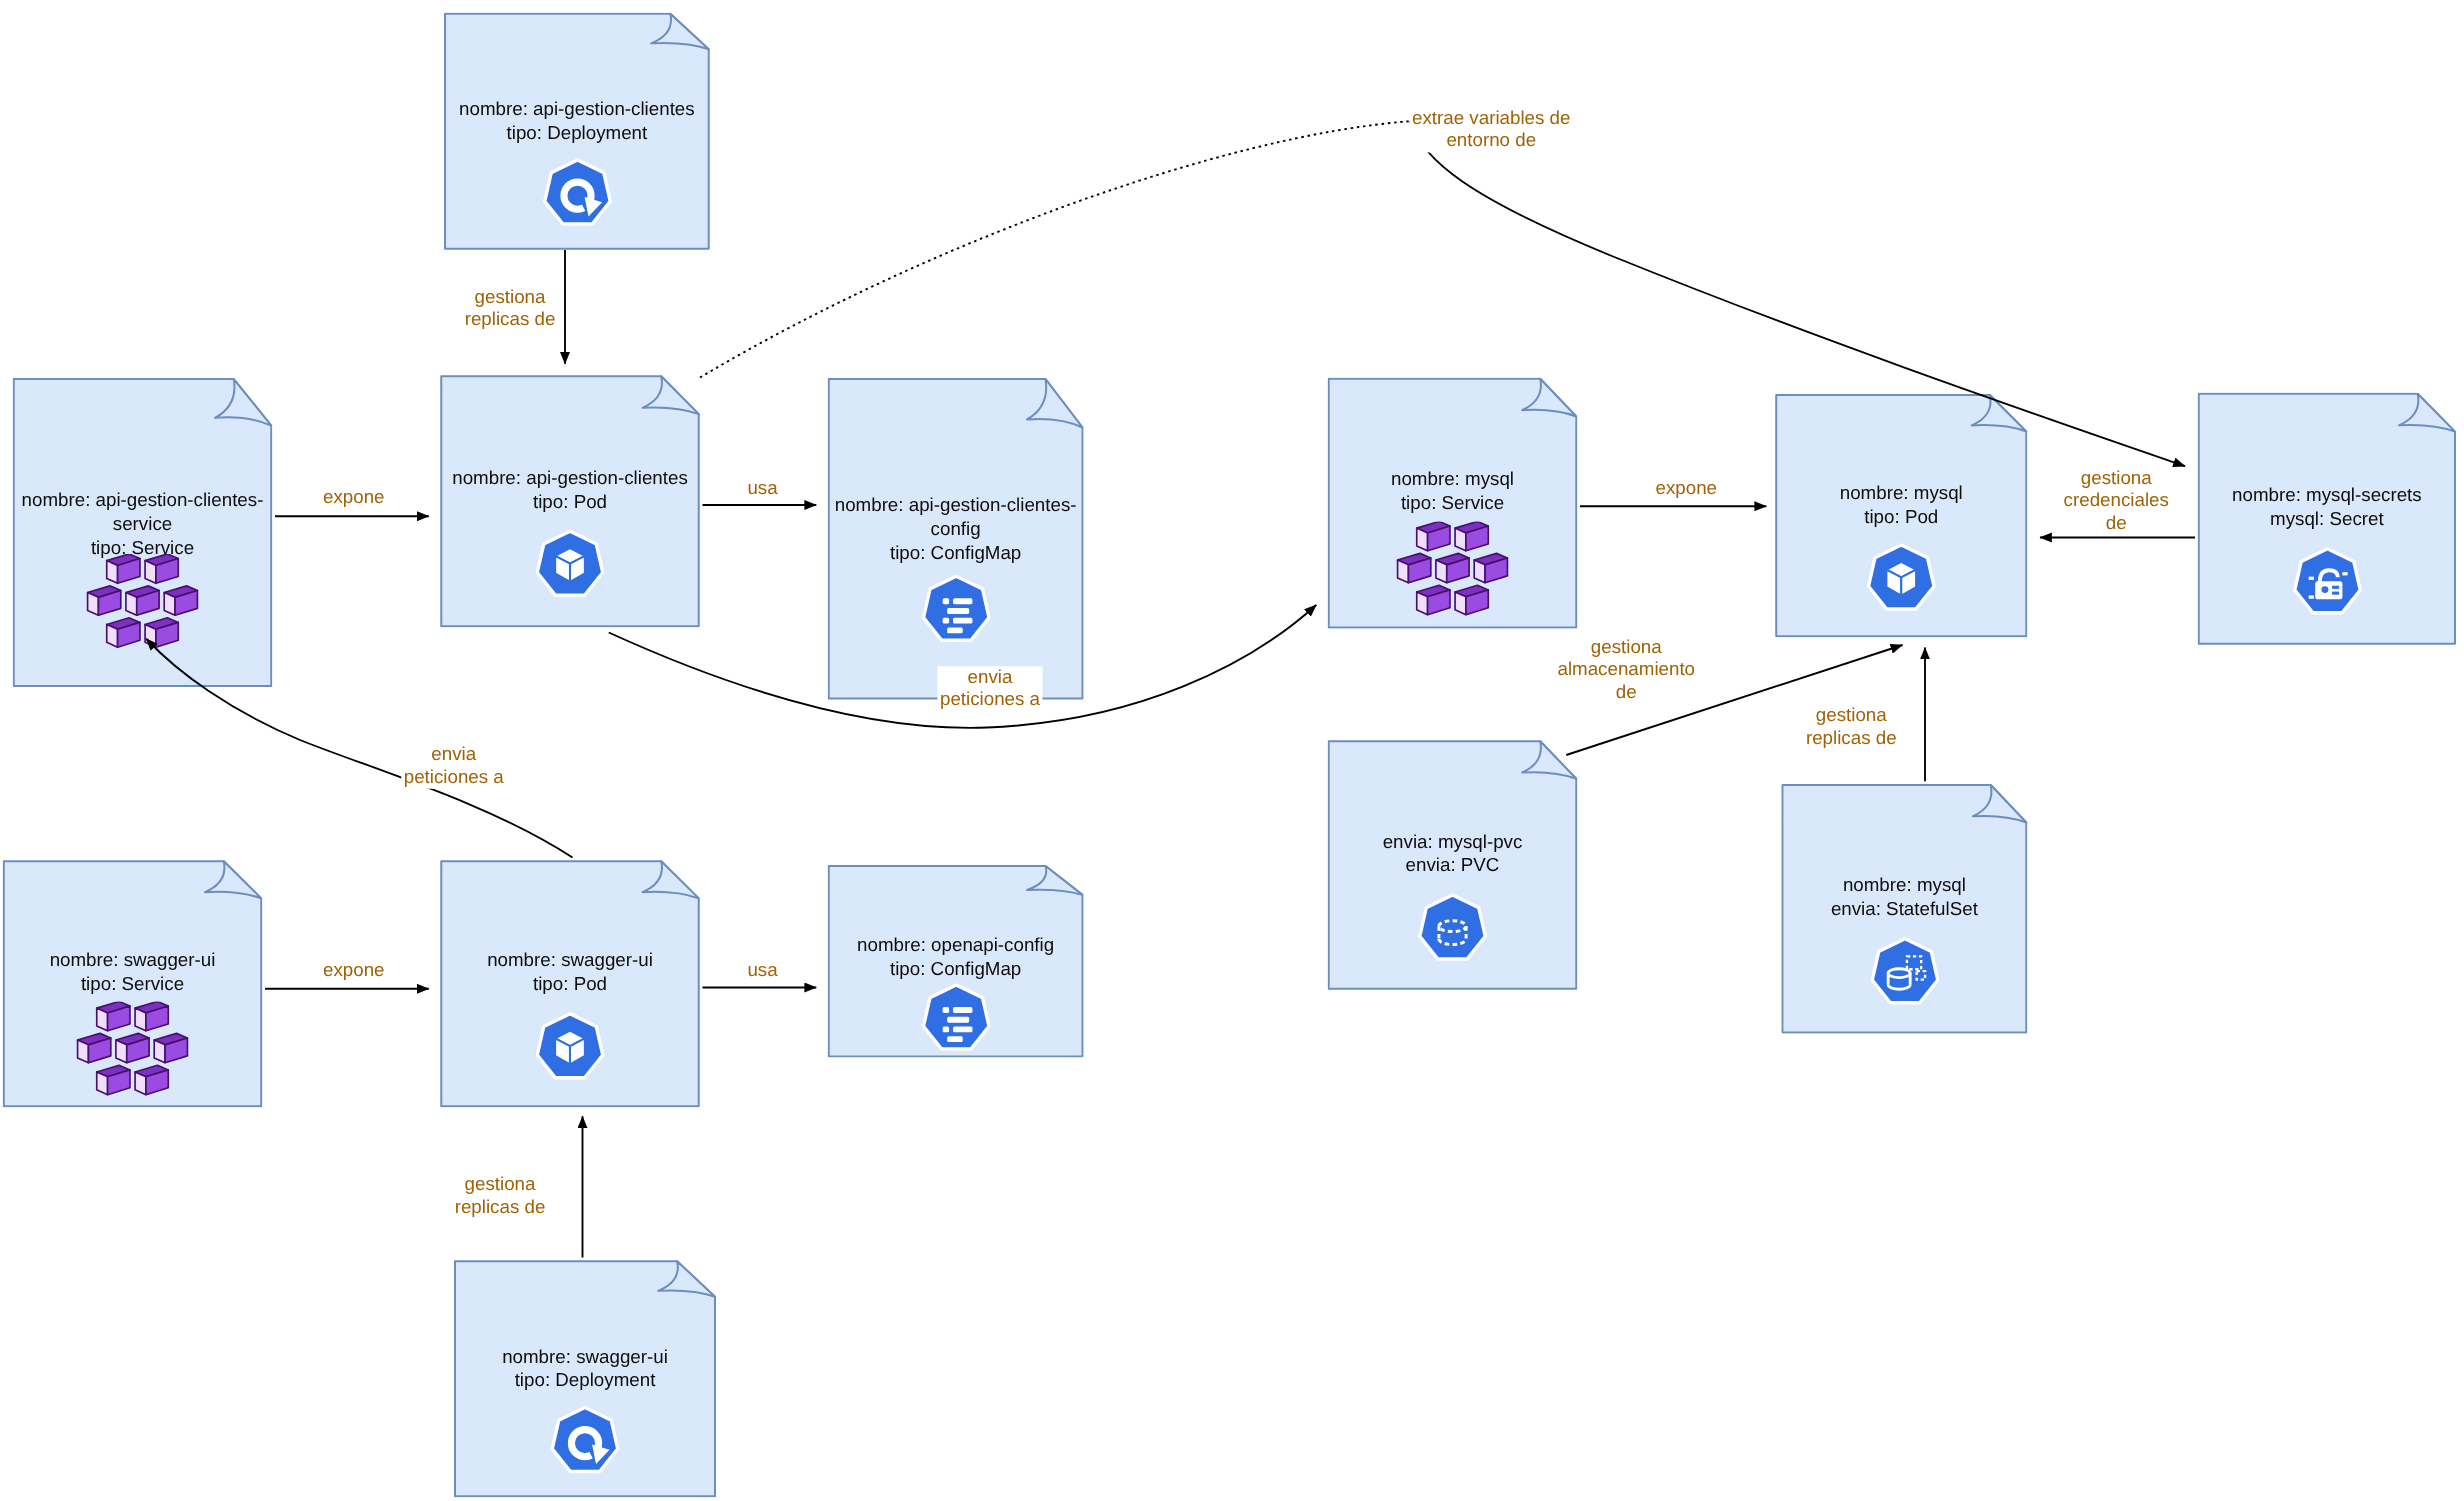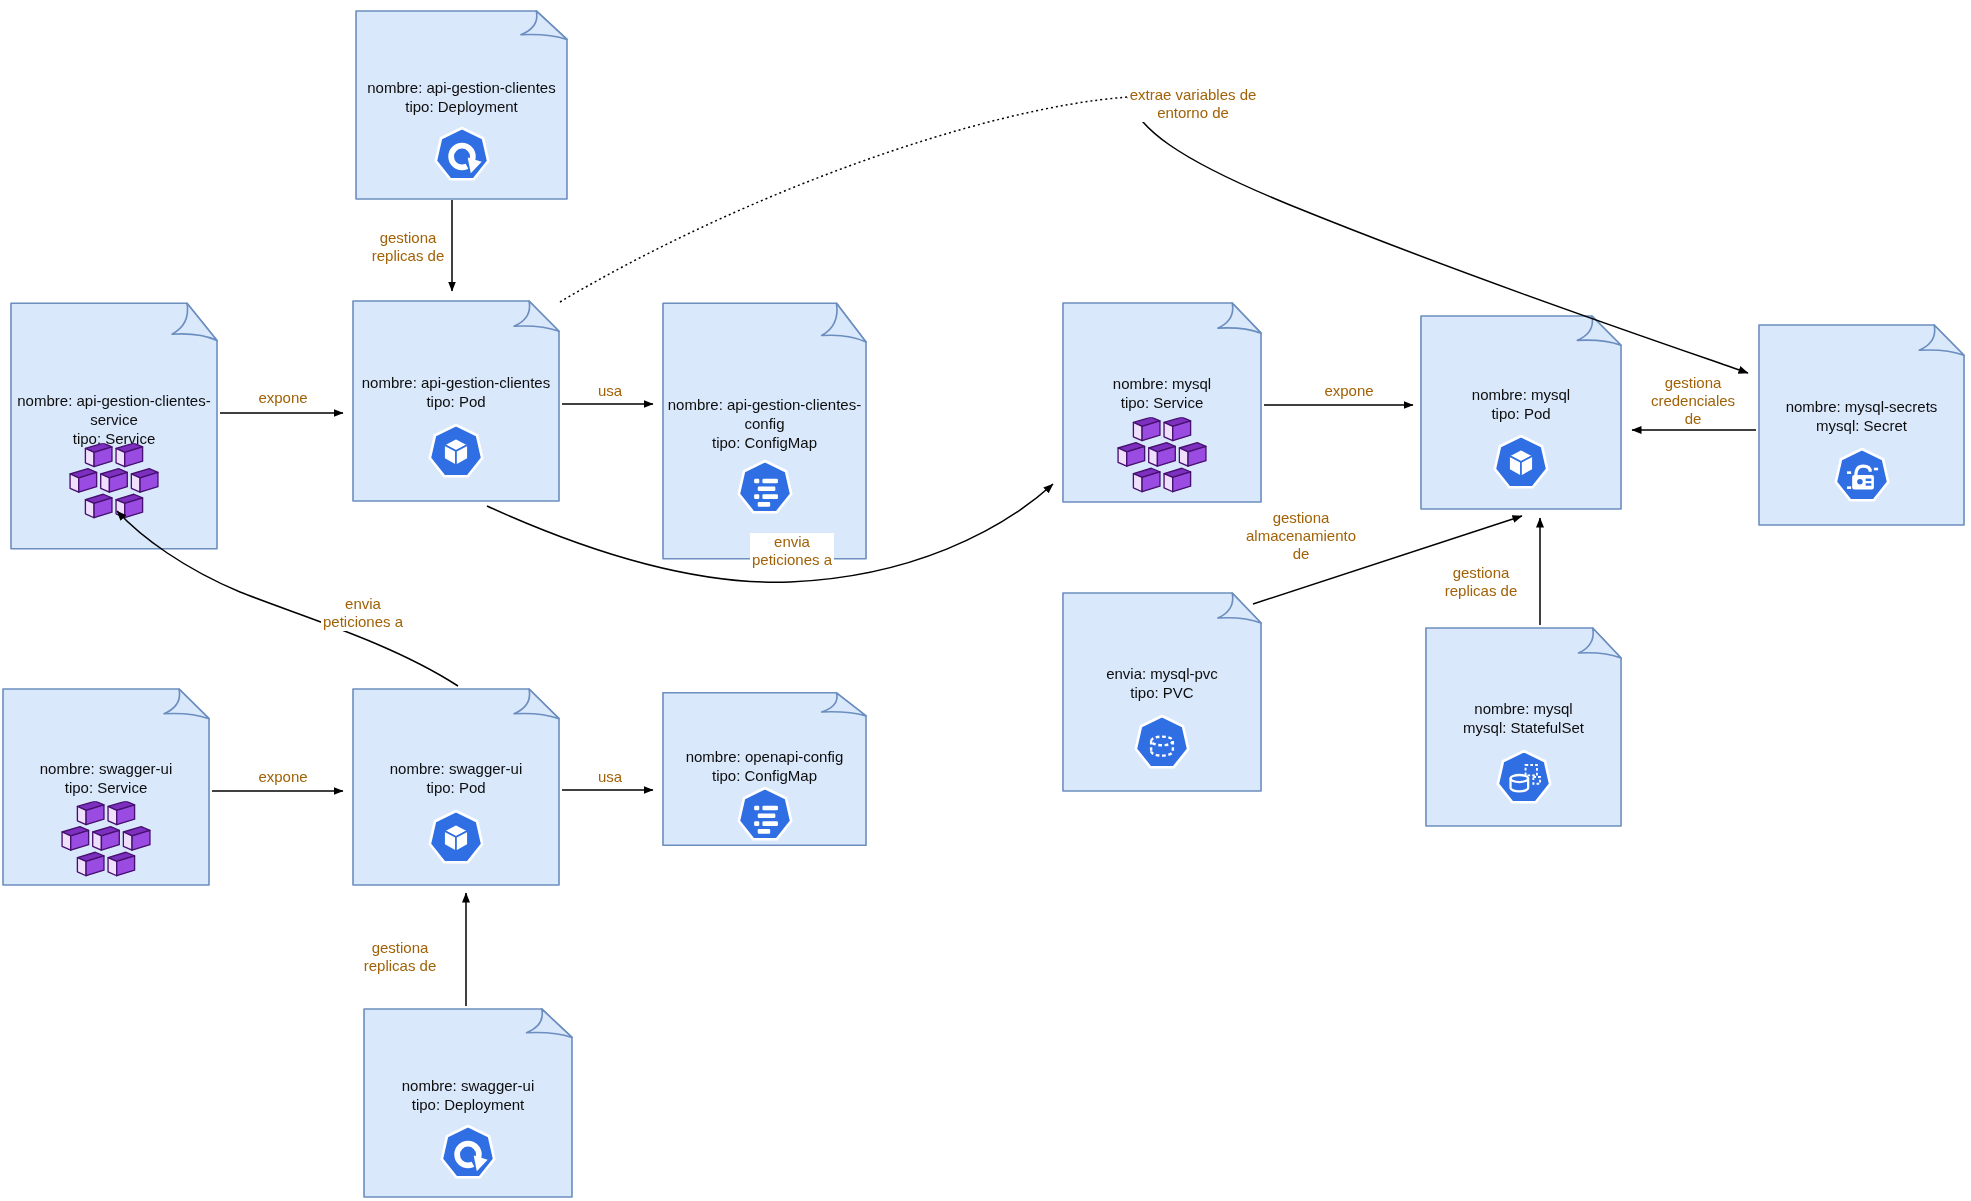--- a/index.html
+++ b/index.html
@@ -220,57 +220,57 @@
     <div>nombre: mysql</div>
     <div>tipo: Pod</div>
   </div>
   <div class="node-icon">
         <svg viewBox="0 0 56 56">
           <use href="#i-pod"></use>
         </svg>
       </div>
 </div>
 
-<div class="node" style="left:1758px;top:324px;width:207px;height:202px">
+<div class="node" style="left:1758px;top:314px;width:207px;height:202px">
   <svg class="note" viewBox="0 0 208 200" preserveAspectRatio="none">
         <use href="#note-shape"></use>
       </svg>
   <div class="node-text">
     <div>nombre: mysql-secrets</div>
     <div>mysql: Secret</div>
   </div>
   <div class="node-icon">
         <svg viewBox="0 0 56 56">
           <use href="#i-secret"></use>
         </svg>
       </div>
 </div>
 
 <div class="node" style="left:1062px;top:592px;width:200px;height:200px">
   <svg class="note" viewBox="0 0 208 200" preserveAspectRatio="none">
         <use href="#note-shape"></use>
       </svg>
   <div class="node-text">
     <div>envia: mysql-pvc</div>
-    <div>tipo: PVC</div>
+    <div>envia: PVC</div>
   </div>
   <div class="node-icon">
         <svg viewBox="0 0 56 56">
           <use href="#i-pvc"></use>
         </svg>
       </div>
 </div>
 
 <div class="node" style="left:1425px;top:627px;width:197px;height:200px">
   <svg class="note" viewBox="0 0 208 200" preserveAspectRatio="none">
         <use href="#note-shape"></use>
       </svg>
   <div class="node-text">
     <div>nombre: mysql</div>
-    <div>mysql: StatefulSet</div>
+    <div>envia: StatefulSet</div>
   </div>
   <div class="node-icon">
         <svg viewBox="0 0 56 56">
           <use href="#i-statefulset"></use>
         </svg>
       </div>
 </div>
 
 <div class="node" style="left:2px;top:688px;width:208px;height:198px">
   <svg class="note" viewBox="0 0 208 200" preserveAspectRatio="none">

